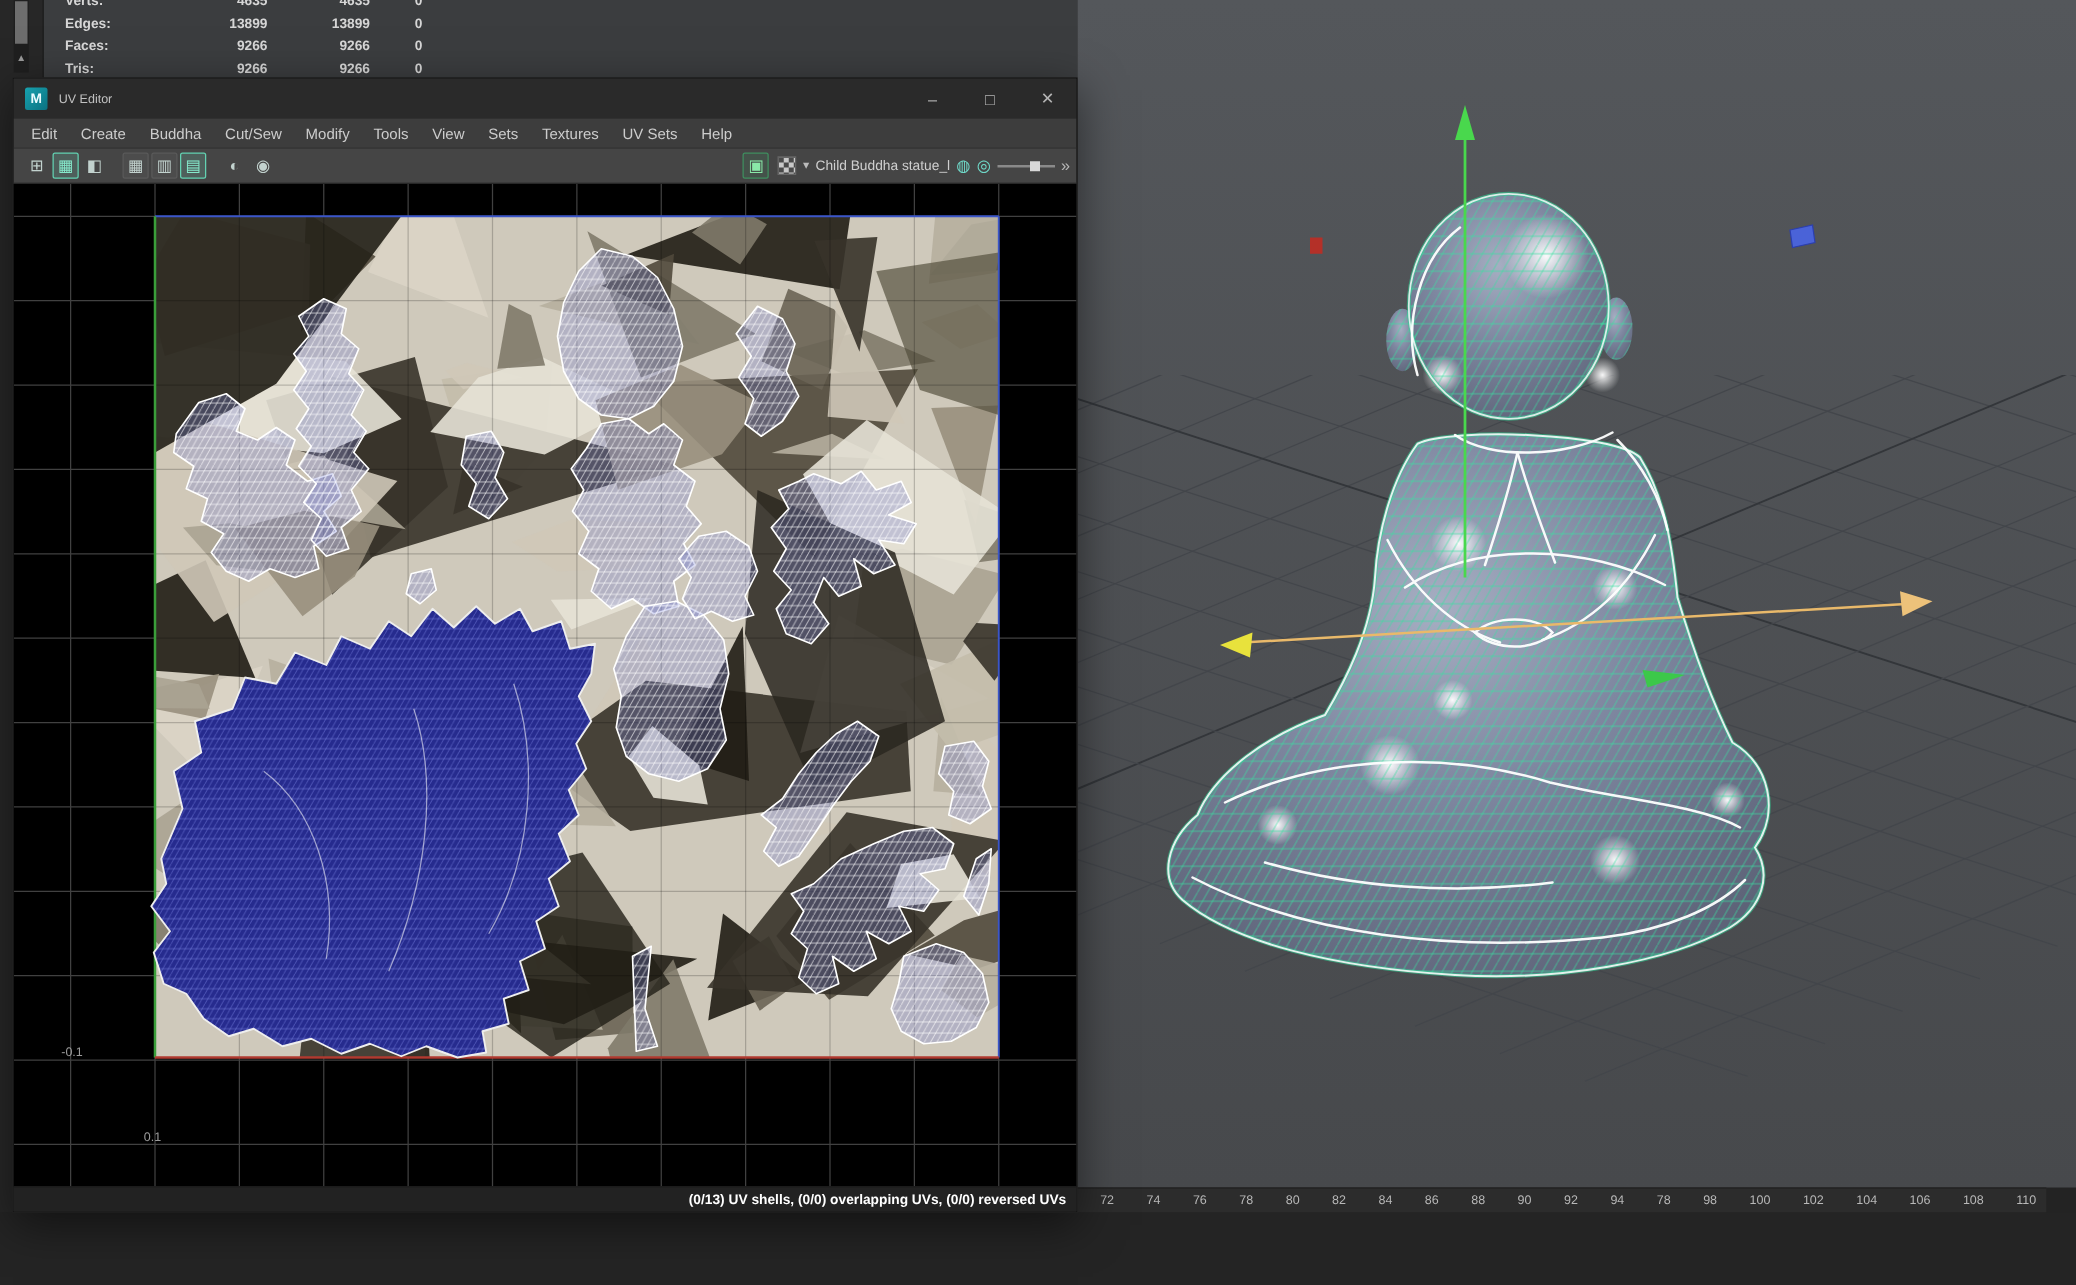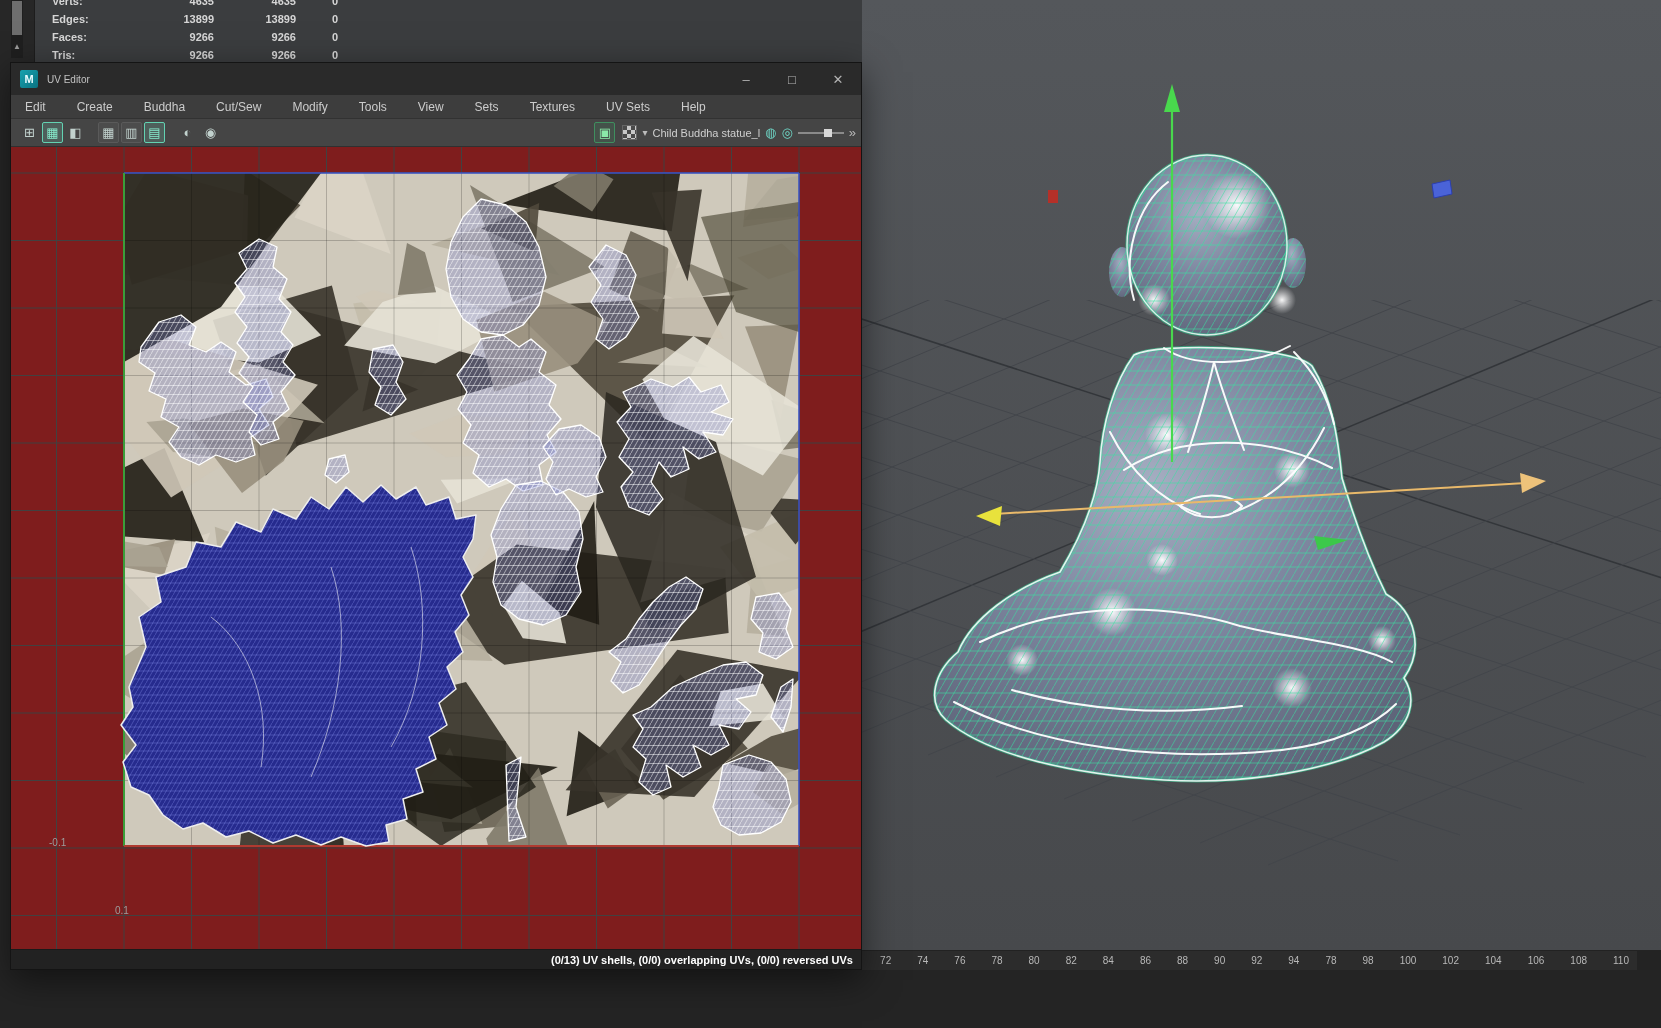--- a/index.html
+++ b/index.html
@@ -35,42 +35,42 @@
   
   .uv-window{position:absolute;left:10px;top:62px;width:852px;height:908px;background:#393939;
     border:1px solid #141414;box-shadow:0 10px 34px rgba(0,0,0,.5);}
   .titlebar{position:absolute;left:0;top:0;right:0;height:32px;background:#2a2a2a;display:flex;align-items:center;}
   .maya-badge{width:18px;height:18px;margin-left:9px;background:linear-gradient(135deg,#17a2af,#0b7281);
     color:#eafcff;font-weight:bold;font-size:11px;text-align:center;line-height:18px;border-radius:2px;}
   .title-text{margin-left:9px;font-size:10px;color:#c2c2c2;}
   .win-controls{margin-left:auto;display:flex;height:32px;}
   .win-btn{width:46px;height:32px;color:#b4b4b4;font-size:13px;display:flex;align-items:center;justify-content:center;}
   .menubar{position:absolute;left:0;top:32px;right:0;height:24px;background:#3d3d3d;display:flex;
-    align-items:center;gap:31px;padding-left:14px;border-bottom:1px solid #323232;}
+    align-items:center;gap:19px;padding-left:14px;border-bottom:1px solid #323232;}
   .menu-item{font-size:12px;color:#cccccc;white-space:nowrap;}
   .toolbar{position:absolute;left:0;top:56px;right:0;height:28px;background:#454545;display:flex;
     align-items:center;padding-left:8px;border-bottom:1px solid #303030;}
   .tb-icon{width:21px;height:21px;margin-right:2px;display:flex;align-items:center;justify-content:center;
     font-size:13px;color:#c2d2ce;border:1px solid transparent;border-radius:2px;}
   .tb-icon.framed{border-color:#5a5a5a;background:#4c4c4c;}
   .tb-icon.active{background:#4e5f5b;border-color:#63d2b2;color:#86e9cb;}
   .tb-icon.green{border-color:#3f8f5f;background:#44524a;color:#8ae9a8;}
   .tb-sep{width:10px;height:1px;}
   .tex-group{margin-left:auto;display:flex;align-items:center;gap:5px;padding-right:6px;}
   .checker-swatch{width:15px;height:15px;border:1px solid #666;
     background:repeating-conic-gradient(#c8c8c8 0% 25%, #4a4a4a 0% 50%);background-size:8px 8px;}
   .chevron{font-size:10px;color:#bbbbbb;}
   .tex-label{font-size:11px;color:#cfcfcf;max-width:112px;white-space:nowrap;overflow:hidden;text-overflow:ellipsis;}
   .round-icon{font-size:13px;color:#6fd8c8;}
   .slider{position:relative;width:46px;height:14px;display:inline-block;}
   .slider::before{content:"";position:absolute;left:0;right:0;top:6px;height:2px;background:#8a8a8a;}
   .slider-handle{position:absolute;left:26px;top:3px;width:8px;height:8px;background:#d8d8d8;}
   .overflow{color:#b8b8b8;font-size:13px;letter-spacing:-1px;}
 
-  .canvas{position:absolute;left:0;top:84px;right:0;bottom:20px;background:#7f1d1d;overflow:hidden;}
+  .canvas{position:absolute;left:0;top:84px;right:0;bottom:20px;background:#000000;overflow:hidden;}
   .canvas svg{position:absolute;left:0;top:0;}
   .axis-label{position:absolute;font-size:10px;color:#9c9c9c;}
   .statusbar{position:absolute;left:0;bottom:0;right:0;height:20px;background:#222222;display:flex;
     align-items:center;justify-content:flex-end;padding-right:8px;border-top:1px solid #1a1a1a;margin-top:21px;}
   .status-text{font-size:11px;font-weight:bold;color:#ffffff;}
 </style>
 </head>
 <body>
 
 <div class="screen">

